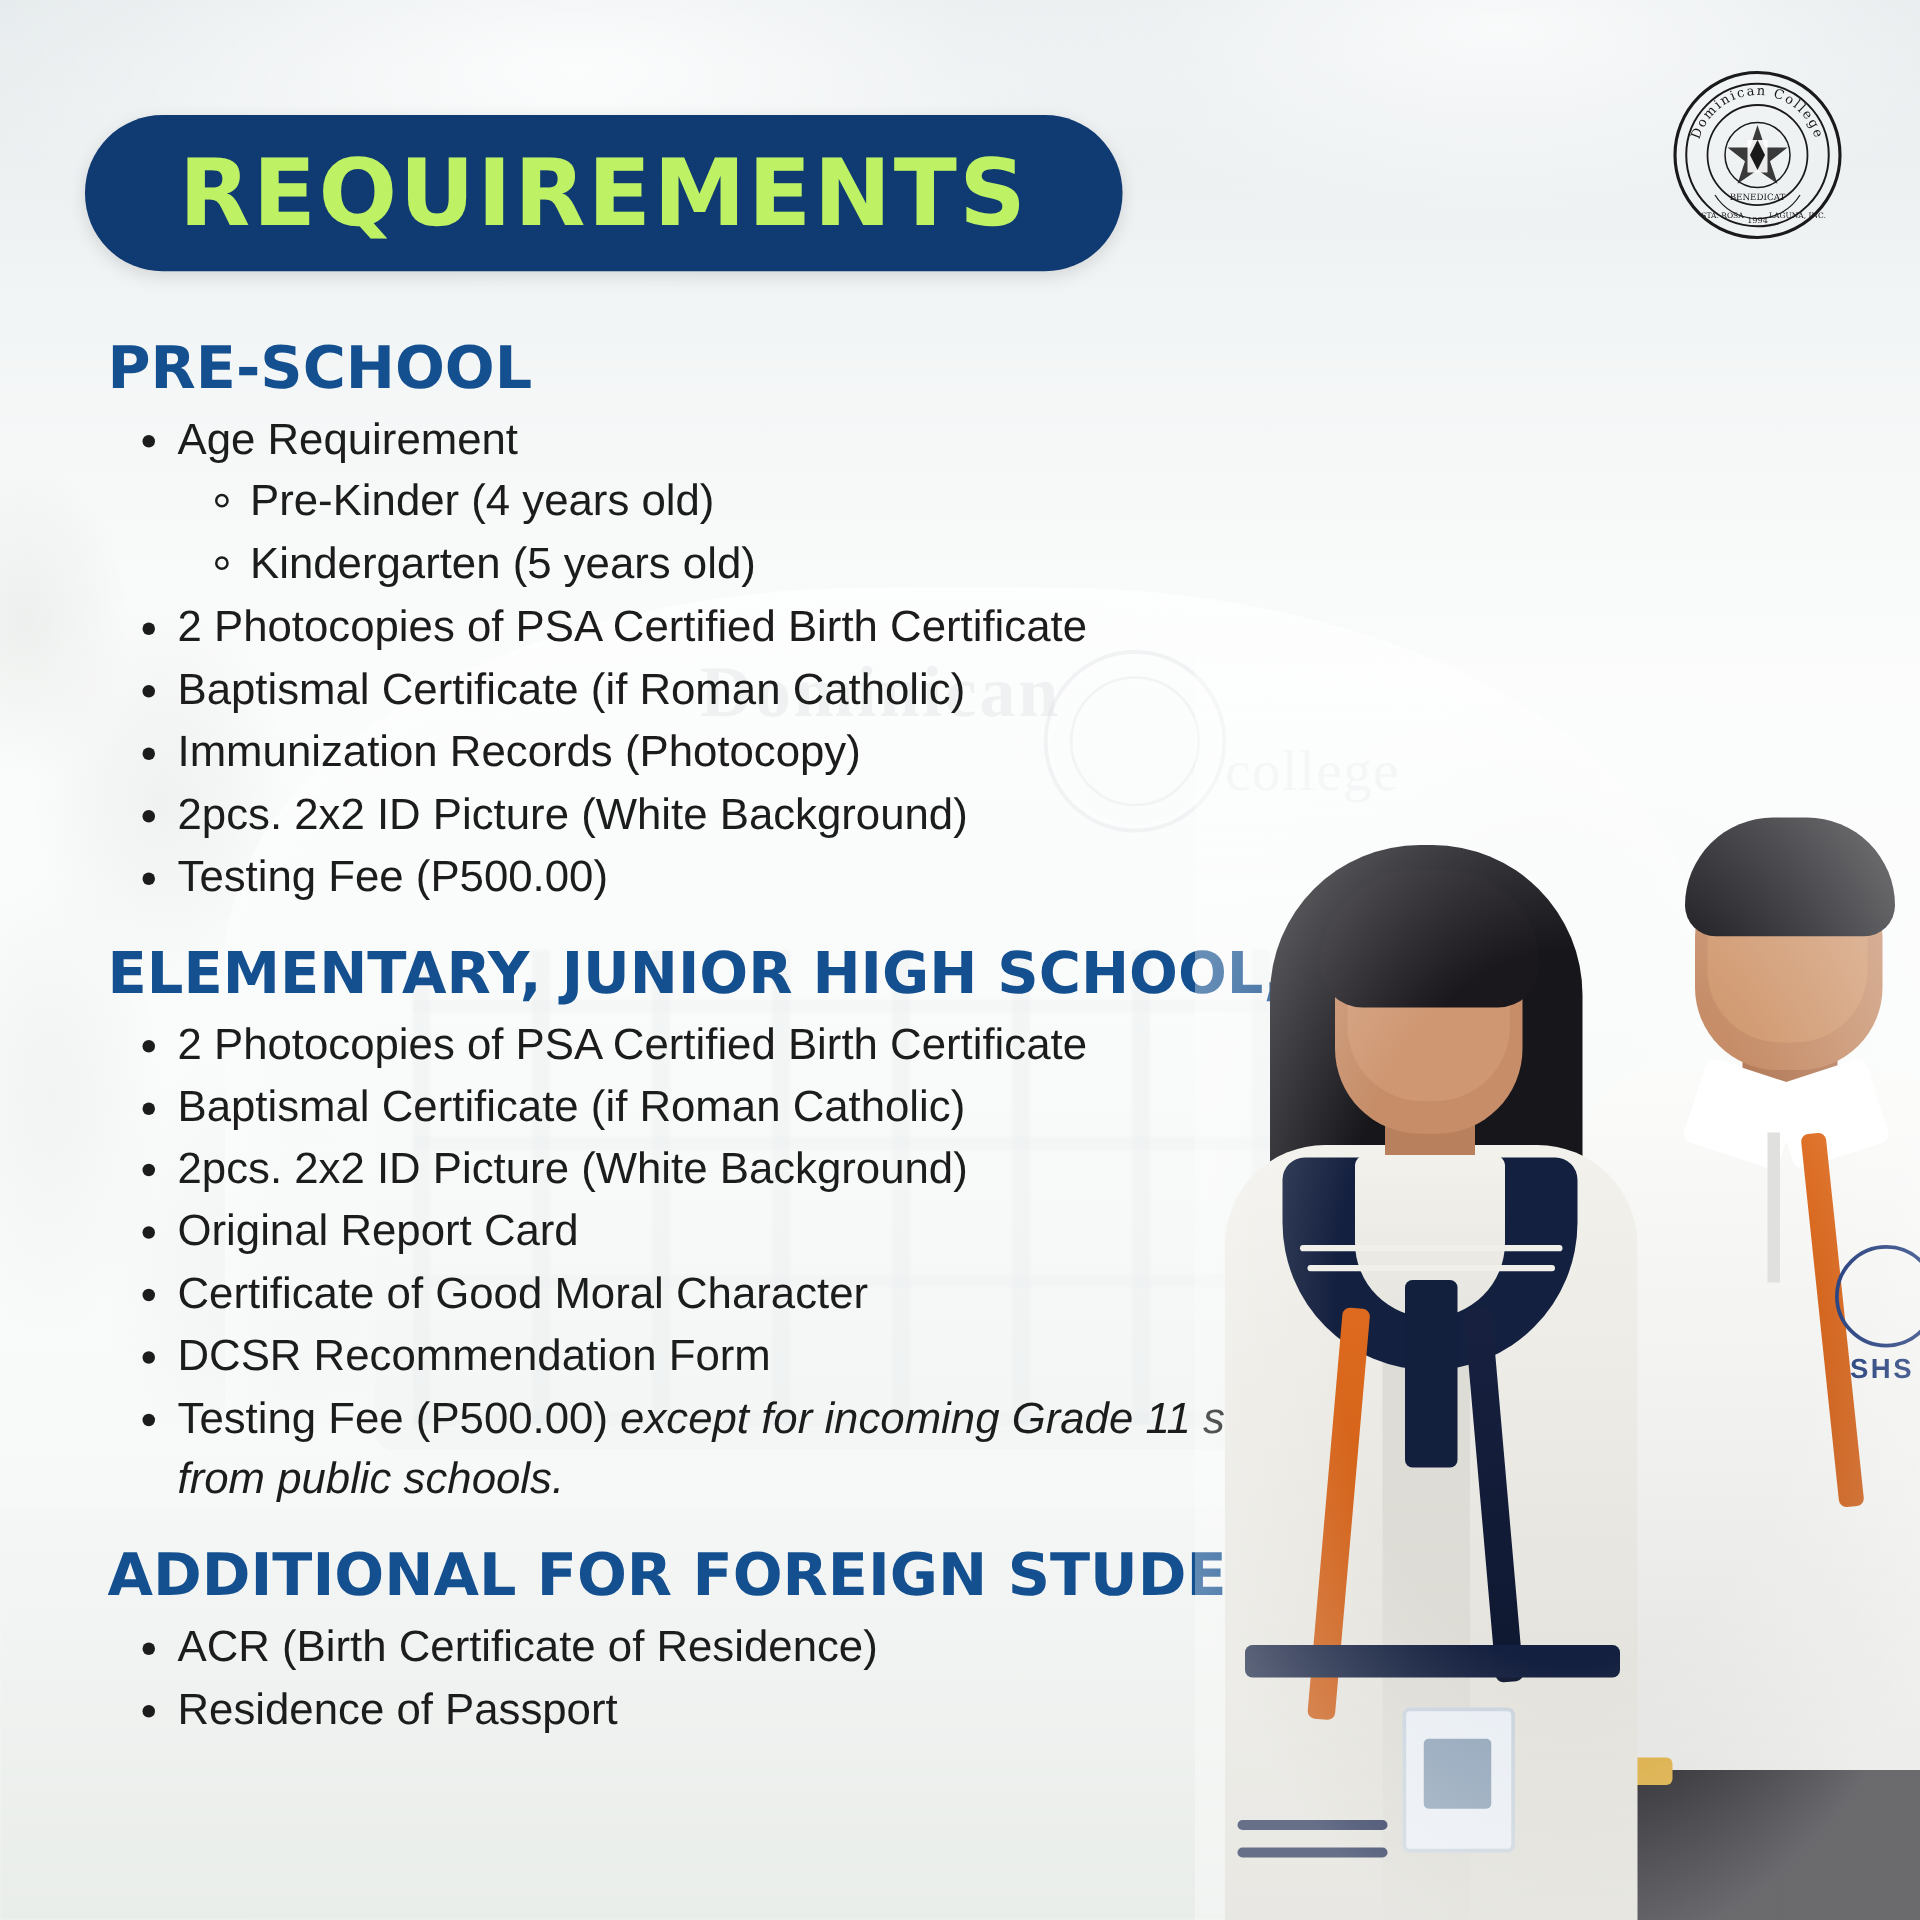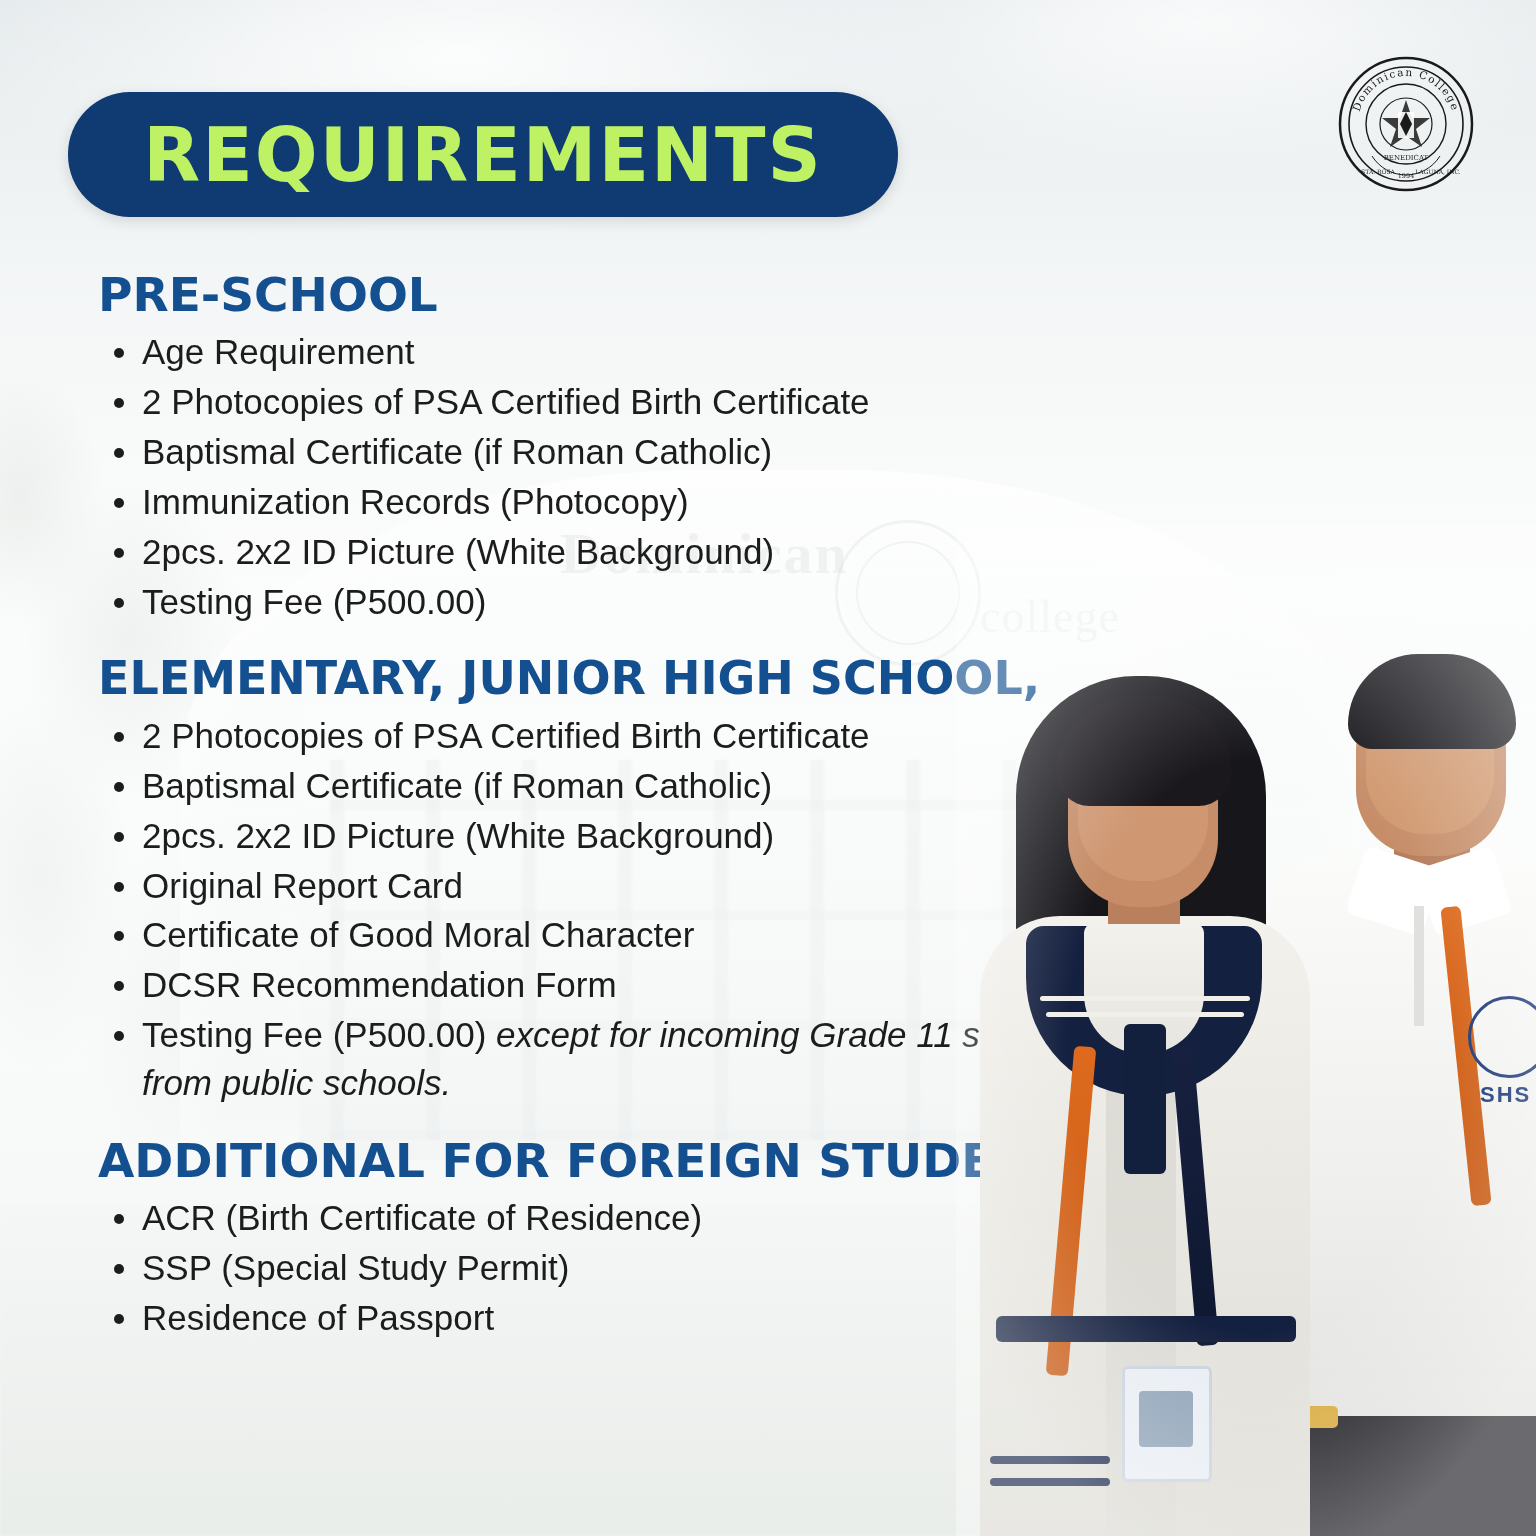--- a/index.html
+++ b/index.html
@@ -148,21 +148,21 @@
     position: absolute;
     left: 86px; top: 268px;
     width: 1020px;
   }
   .section-heading {
     color: #14508f;
     font-weight: 900;
     font-size: 47px;
     line-height: 1.13;
     letter-spacing: 0px;
-    margin: 0 0 6px 12px;
+    margin: 0 0 6px 0;
     font-family: "DejaVu Sans", sans-serif;
   }
   .section-heading.big {
     font-size: 46px;
   }
   ul.req-list {
     list-style: none;
     margin: 0 0 0 0;
     padding: 0 0 0 56px;
   }
@@ -302,20 +302,24 @@
       </text>
     </svg>
   </div>
 
   <div class="content">
 
     <h2 class="section-heading">PRE-SCHOOL</h2>
     <ul class="req-list">
       <li>
         <span>Age Requirement</span>
+        <ul class="sub-list">
+          <li>Pre-Kinder (4 years old)</li>
+          <li>Kindergarten (5 years old)</li>
+        </ul>
       </li>
       <li>2 Photocopies of PSA Certified Birth Certificate</li>
       <li>Baptismal Certificate (if Roman Catholic)</li>
       <li>Immunization Records (Photocopy)</li>
       <li>2pcs. 2x2 ID Picture (White Background)</li>
       <li>Testing Fee (P500.00)</li>
     </ul>
 
     <div class="block-gap-1"></div>
 
@@ -332,21 +336,20 @@
       <li>
         <span>Testing Fee (P500.00)</span><span class="note-italic"> except for incoming Grade 11 students from public schools.</span>
       </li>
     </ul>
 
     <div class="block-gap-2"></div>
 
     <h2 class="section-heading">ADDITIONAL FOR FOREIGN STUDENTS</h2>
     <ul class="req-list">
       <li>ACR (Birth Certificate of Residence)</li>
-      <li>SSP (Special Study Permit)</li>
       <li>Residence of Passport</li>
     </ul>
   </div>
 
   <div class="students">
 
     <div class="stud m-pants"></div>
     <div class="stud m-polo"></div>
     <div class="stud m-neck"></div>
     <div class="stud m-face"></div>

